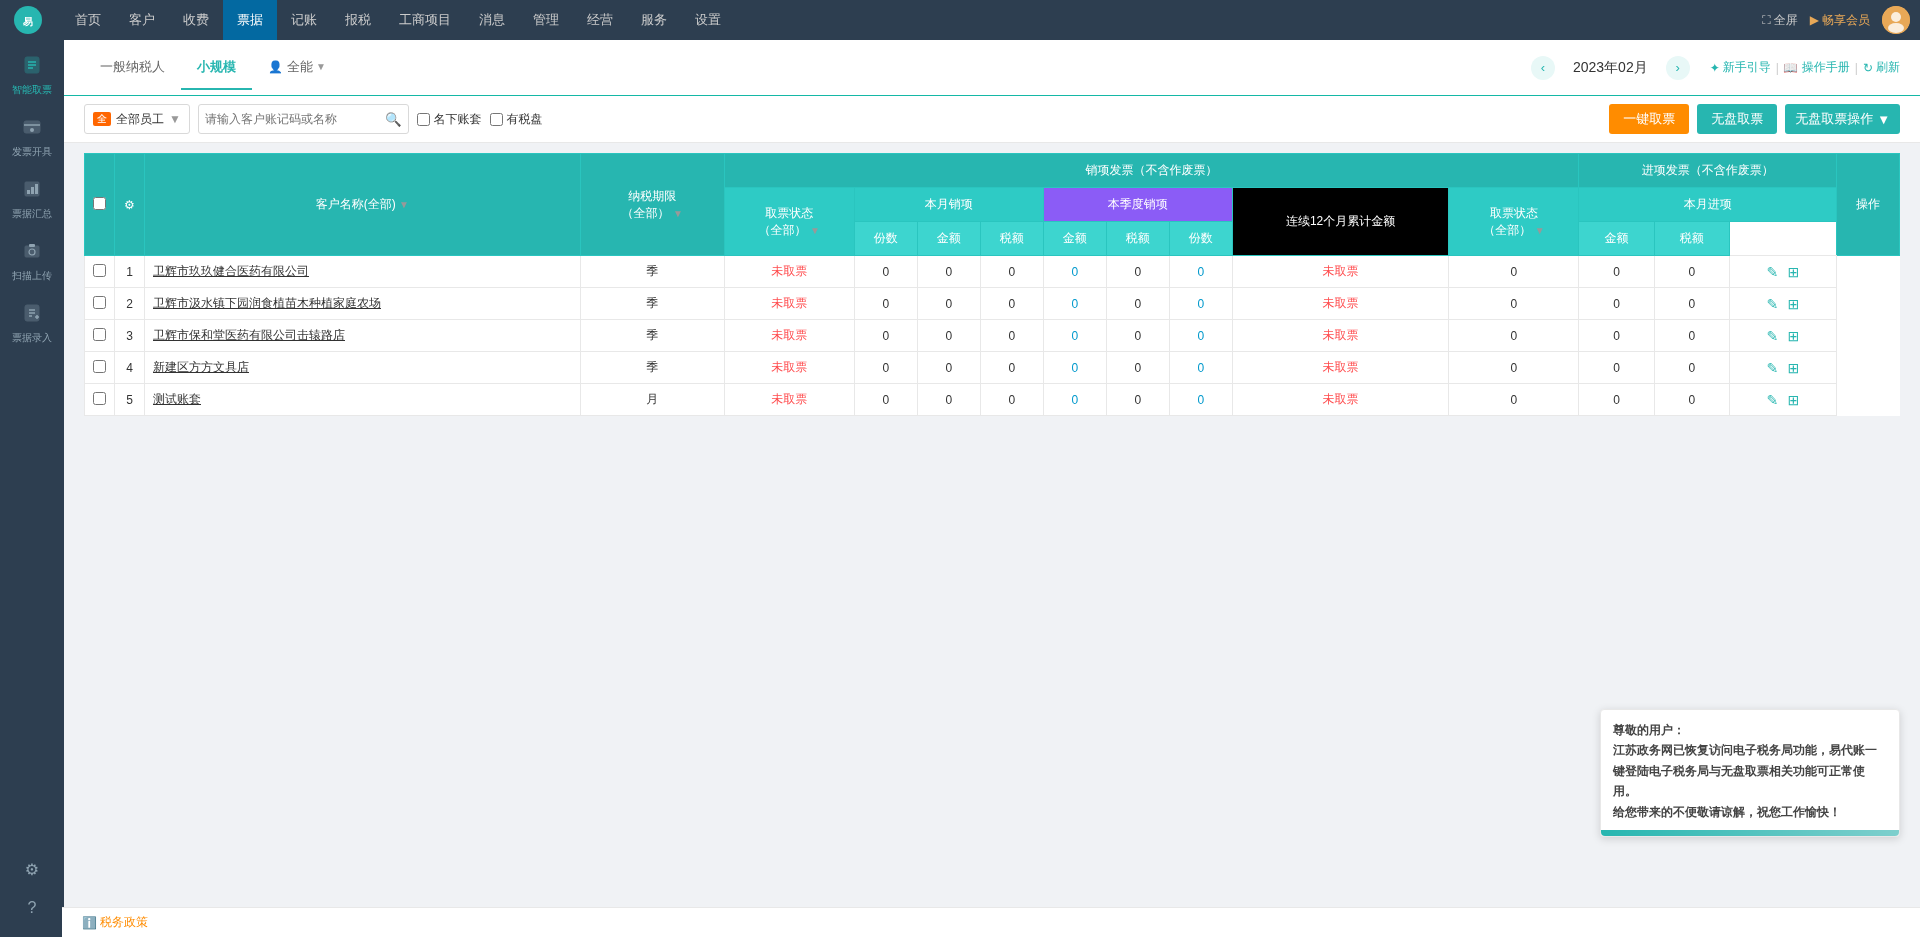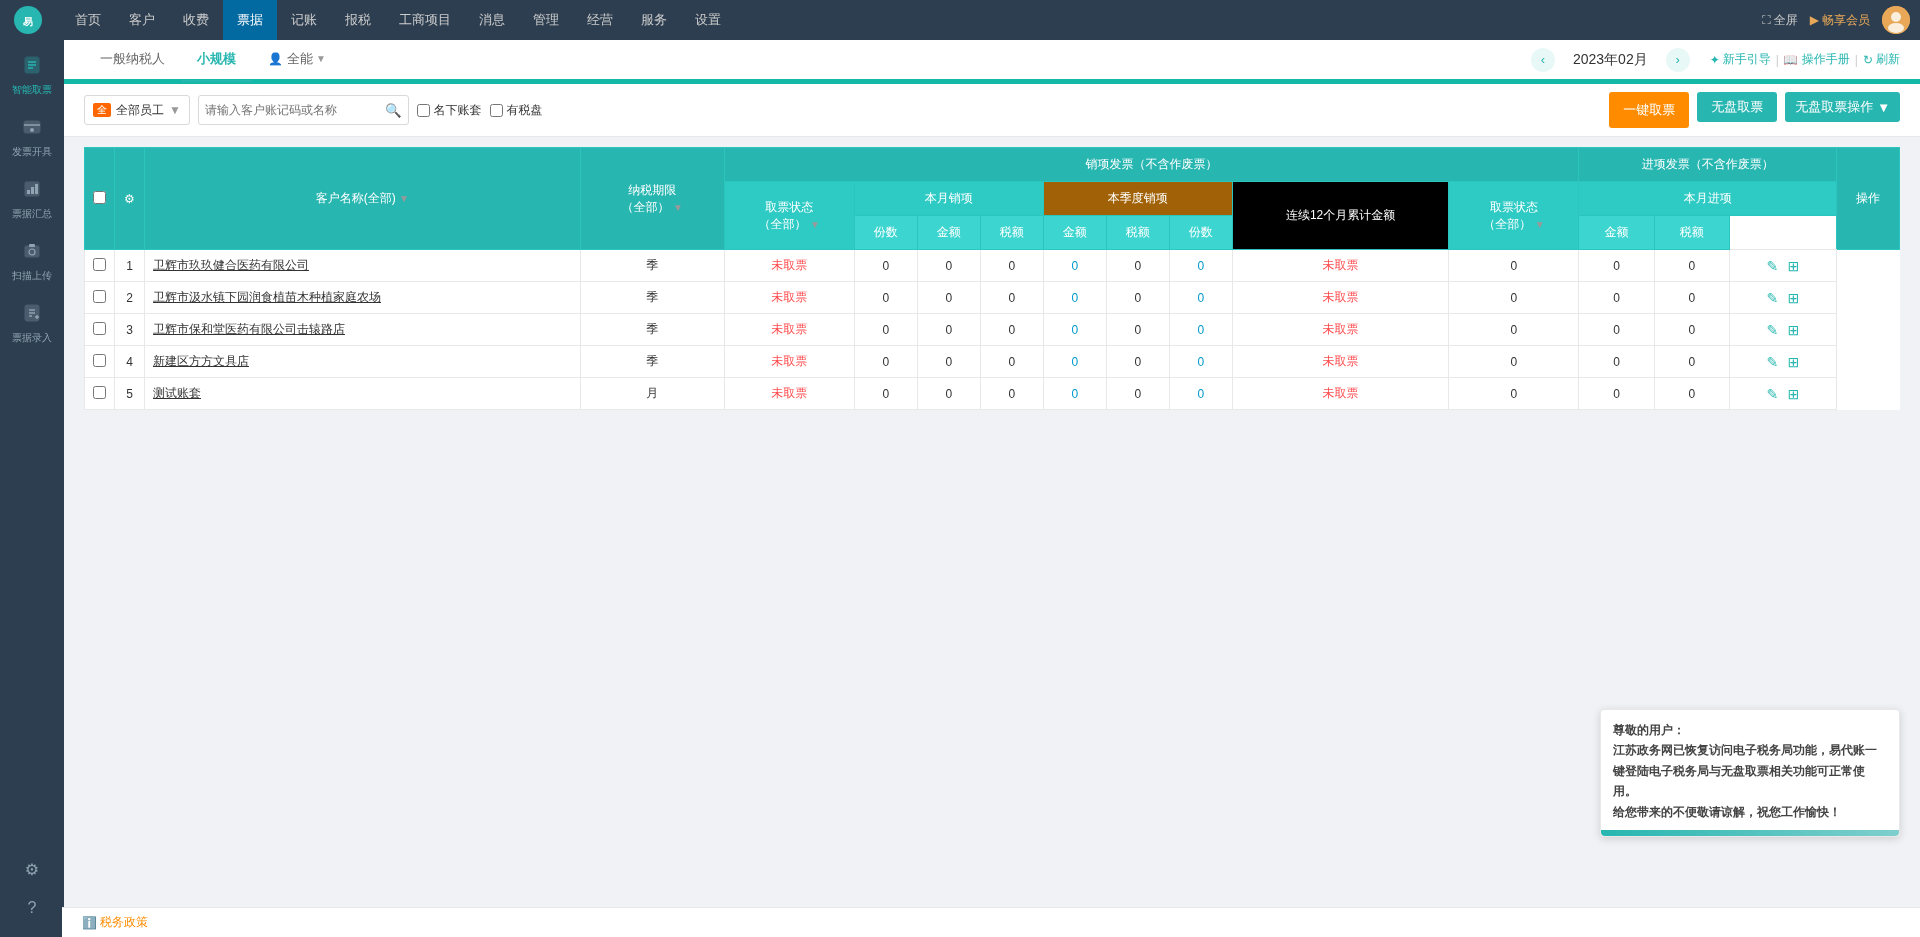--- a/index.html
+++ b/index.html
@@ -21,41 +21,41 @@
     .left-sidebar { width: 64px; background: #2d3e50; display: flex; flex-direction: column; align-items: center; padding-top: 5px; }
     .sidebar-item { display: flex; flex-direction: column; align-items: center; padding: 10px 5px; cursor: pointer; color: #8fa3b1; font-size: 11px; width: 100%; text-align: center; }
     .sidebar-item.active { color: #27b6b0; }
     .sidebar-item .icon { font-size: 18px; margin-bottom: 3px; }
     .sidebar-bottom { margin-top: auto; padding-bottom: 10px; }
 
     
     .content-area { flex: 1; background: #f0f2f5; overflow: auto; }
 
     
-    .tab-bar { background: #fff; padding: 8px 20px; display: flex; align-items: center; border-bottom: 5px solid #14b8a6; height: 44px; position: relative; }
+    .tab-bar { background: #fff; padding: 8px 20px; display: flex; align-items: center; border-bottom: 1px solid #14b8a6; height: 56px; position: relative; }
     .tab-item { padding: 0 16px; height: 44px; display: flex; align-items: center; cursor: pointer; color: #666; font-size: 13px; border-bottom: 2px solid transparent; }
     .tab-item.active { color: #27b6b0; border-bottom: 2px solid #27b6b0; font-weight: bold; }
     .tab-item .tab-icon { margin-right: 4px; font-size: 12px; }
     .tab-nav { margin-left: auto; display: flex; align-items: center; gap: 5px; color: #27b6b0; font-size: 12px; }
     .tab-nav span { cursor: pointer; display: flex; align-items: center; gap: 3px; }
     .tab-nav-arrow { width: 24px; height: 24px; background: #e8f8f7; border-radius: 50%; display: flex; align-items: center; justify-content: center; cursor: pointer; color: #27b6b0; }
     .date-display { font-size: 14px; color: #333; margin: 0 10px; }
 
     
     .toolbar { background: #fff; padding: 8px 20px; display: flex; align-items: center; gap: 10px; border-bottom: 1px solid #e8e8e8; }
     .toolbar .filter-group { display: flex; align-items: center; gap: 8px; }
     .employee-select { border: 1px solid #d9d9d9; border-radius: 3px; padding: 4px 8px; height: 30px; display: flex; align-items: center; gap: 5px; cursor: pointer; background: #fff; font-size: 12px; }
     .employee-select .badge { background: #ff6600; color: #fff; border-radius: 2px; padding: 0 4px; font-size: 10px; }
     .search-input-wrap { display: flex; align-items: center; border: 1px solid #d9d9d9; border-radius: 3px; height: 30px; padding: 0 6px; background: #fff; }
     .search-input-wrap input { border: none; outline: none; font-size: 12px; width: 180px; color: #333; }
     .search-btn { background: none; border: none; cursor: pointer; color: #999; }
     .checkbox-label { display: flex; align-items: center; gap: 4px; font-size: 12px; cursor: pointer; }
     .checkbox-label input { cursor: pointer; }
     .toolbar-right { margin-left: auto; display: flex; gap: 8px; }
-    .btn-orange { background: #ff8c00; color: #fff; border: none; border-radius: 3px; padding: 6px 14px; cursor: pointer; font-size: 13px; height: 36px; display: flex; align-items: center; }
+    .btn-orange { background: #ff8c00; color: #fff; border: none; border-radius: 3px; padding: 6px 14px; cursor: pointer; font-size: 13px; height: 30px; display: flex; align-items: center; }
     .btn-teal { background: #27b6b0; color: #fff; border: none; border-radius: 3px; padding: 6px 14px; cursor: pointer; font-size: 13px; height: 30px; display: flex; align-items: center; }
     .btn-dropdown { background: #27b6b0; color: #fff; border: none; border-radius: 3px; padding: 6px 10px; cursor: pointer; font-size: 13px; height: 30px; display: flex; align-items: center; gap: 4px; }
 
     
     .table-container { padding: 10px 20px; }
     table { width: 100%; border-collapse: collapse; background: #fff; }
     table thead tr th { background: #27b6b0; color: #fff; text-align: center; padding: 8px 5px; font-size: 12px; font-weight: normal; border: 1px solid #2ac5bf; }
     table tbody tr td { text-align: center; padding: 7px 5px; font-size: 12px; border: 1px solid #e8e8e8; background: #fff; }
     table tbody tr td.left-align { text-align: left; padding-left: 8px; text-decoration: underline; }
     .col-check { width: 30px; }
@@ -285,21 +285,21 @@
             <th colspan="5">进项发票（不含作废票）</th>
             <th rowspan="3">操作</th>
           </tr>
           <tr>
             <th rowspan="2" style="background:#2ecbc5;">
               <span>取票状态</span><br>
               <span>（全部）</span>
               <span class="filter-icon">▼</span>
             </th>
             <th colspan="3" style="background:#2ecbc5;">本月销项</th>
-            <th colspan="3" style="background:#a16207;">本季度销项</th>
+            <th colspan="3" style="background:#8b5cf6;">本季度销项</th>
             <th rowspan="2" style="background:#000000;">连续12个月累计金额</th>
             <th rowspan="2" style="background:#2ecbc5;">
               <span>取票状态</span><br>
               <span>（全部）</span>
               <span class="filter-icon">▼</span>
             </th>
             <th colspan="3" style="background:#2ecbc5;">本月进项</th>
           </tr>
           <tr>
             <th style="background:#3dd5cf;">份数</th>

